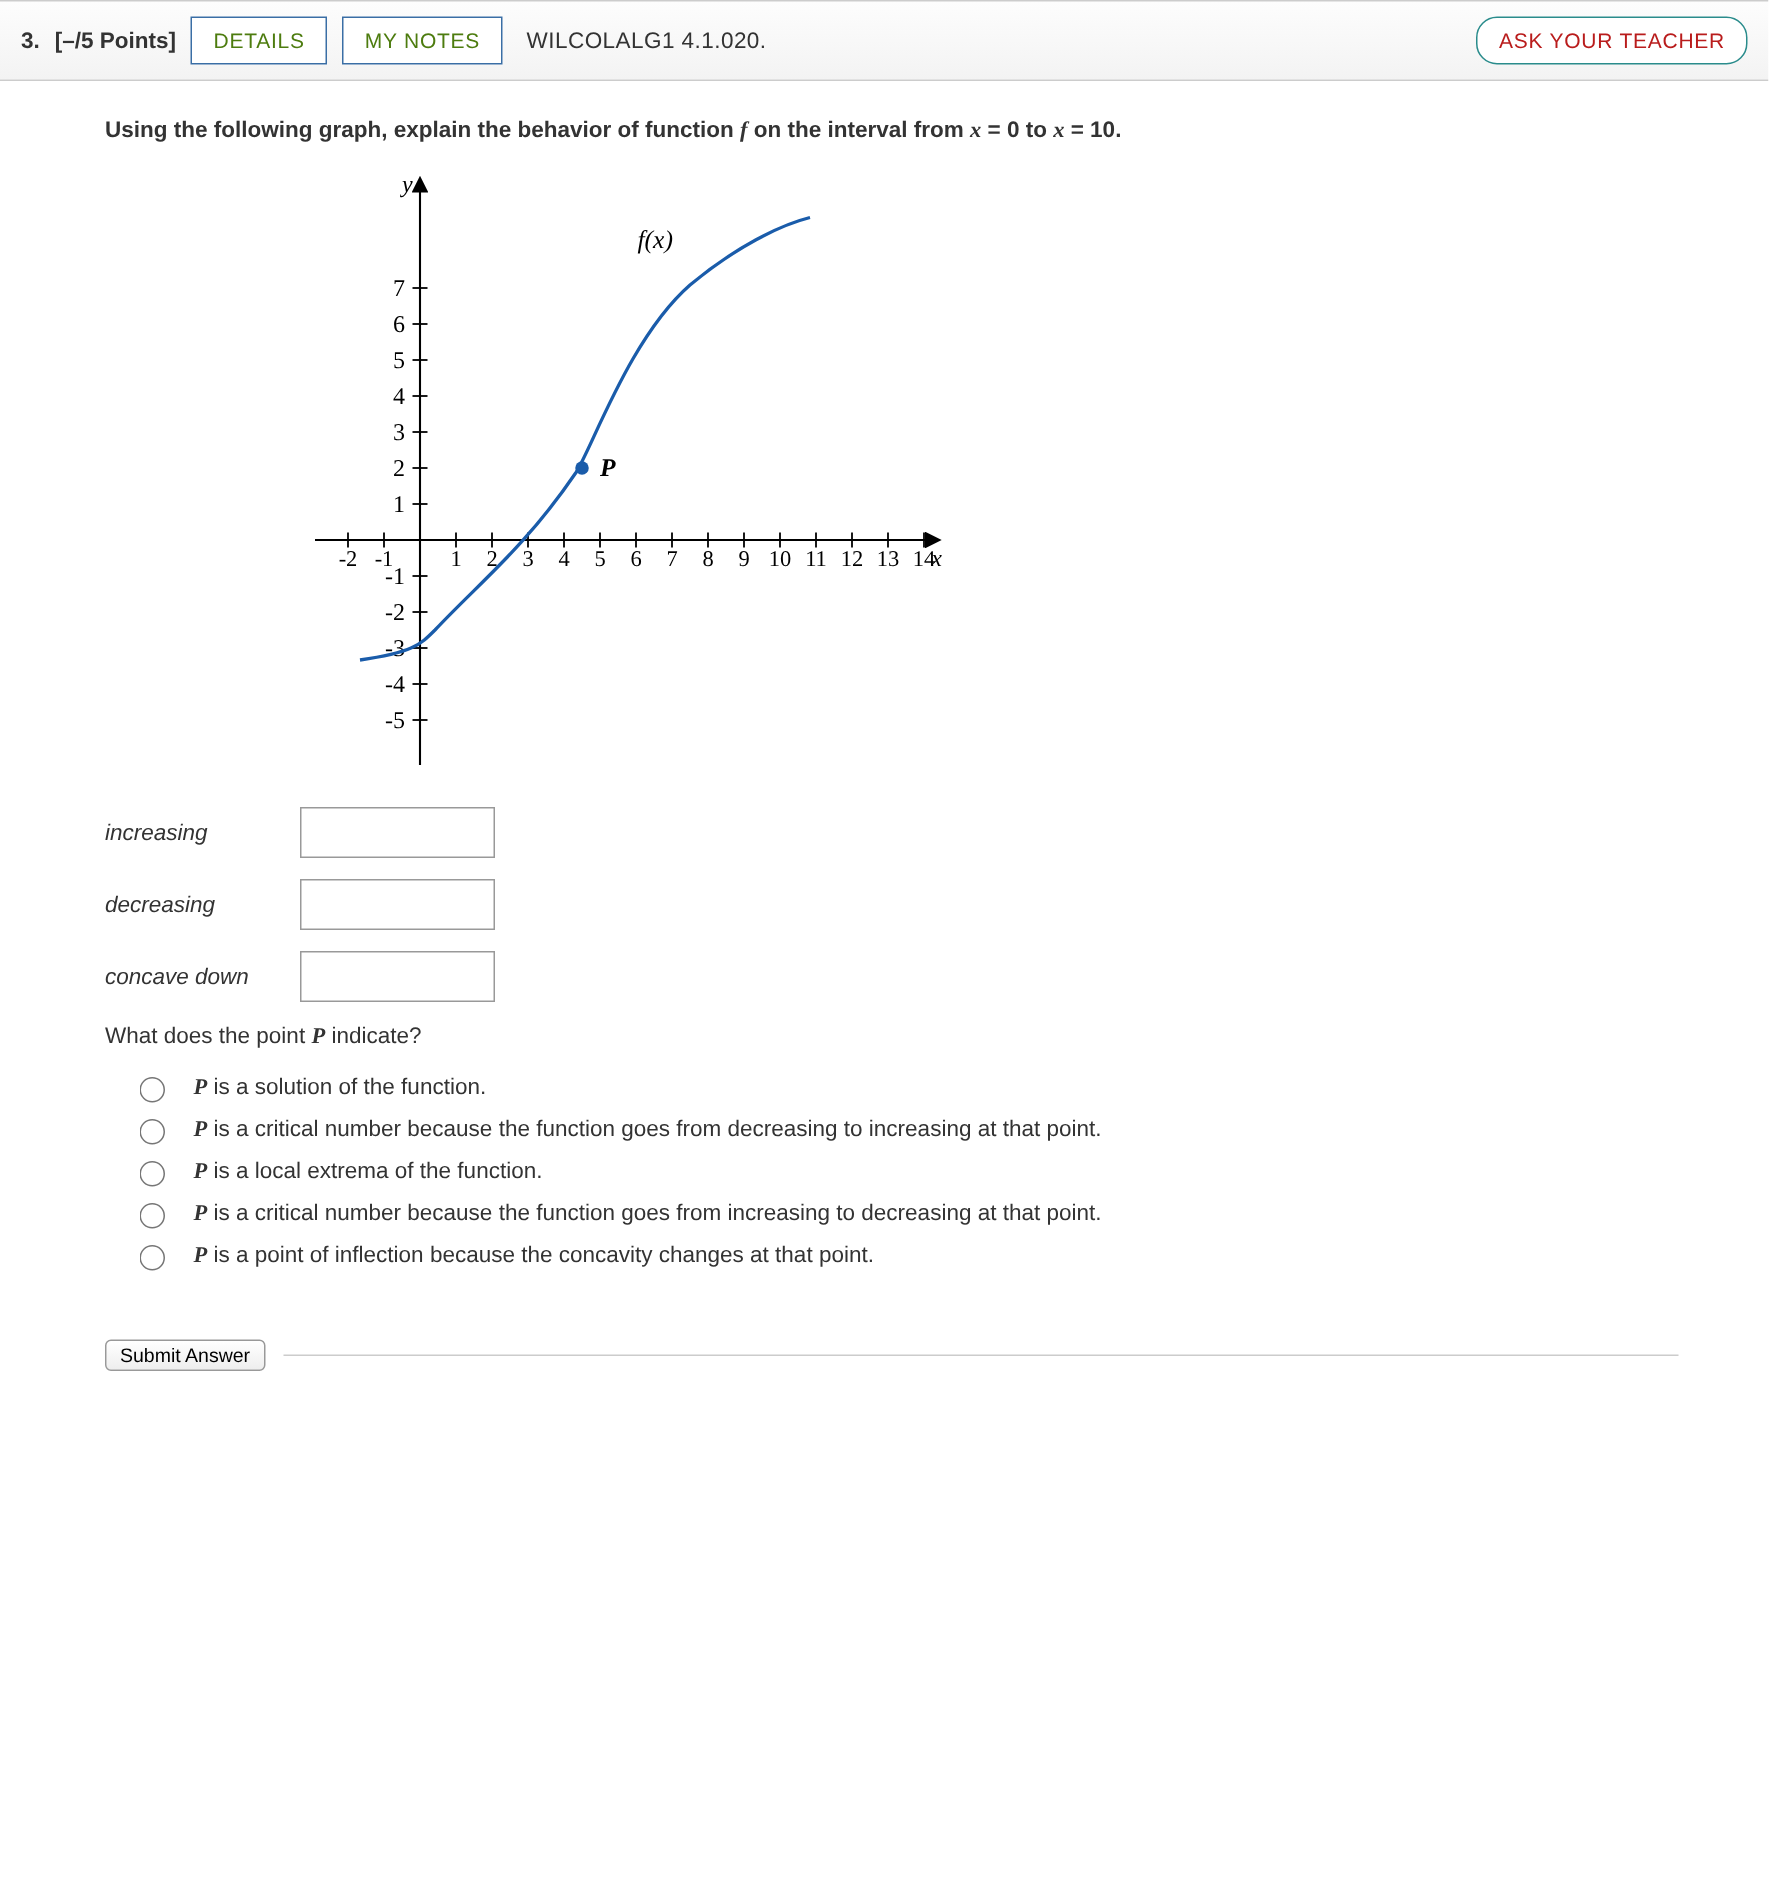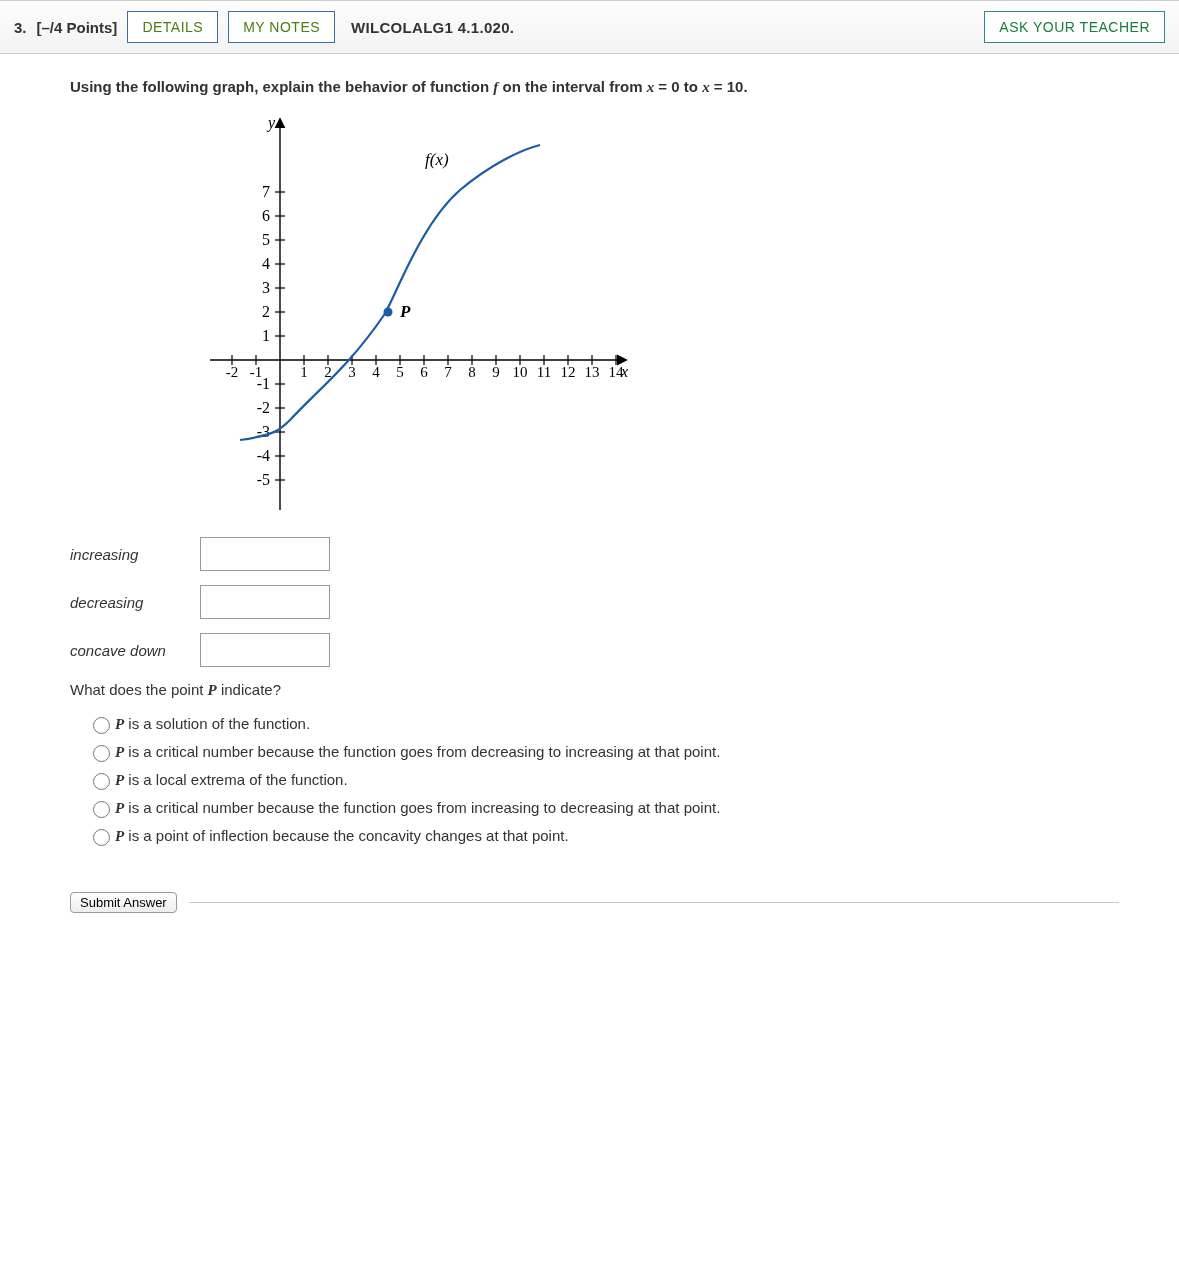--- a/index.html
+++ b/index.html
@@ -22,22 +22,22 @@
   .qnum { font-weight: bold; }
   .btn-outline {
     border: 1px solid #3a6ea5;
     color: #4d7c0f;
     background: #fff;
     padding: 7px 14px;
     font-size: 14px;
     letter-spacing: .5px;
     cursor: pointer;
   }
-  .btn-outline.teal { border-color:#2a8c8c; color:#15803d; }
-  .source-code { font-weight: bold; margin-left: 6px; letter-spacing:.3px;}
+  .btn-outline.teal { border-color:#2a8c8c; color:#b91c1c;border-radius:14px; }
+  .source-code { font-weight: normal; margin-left: 6px; letter-spacing:.3px;}
   .spacer { flex: 1; }
   .content {
     padding: 18px 60px 30px 70px;
   }
   .prompt { margin: 6px 0 14px 0; font-weight: bold; }
   .ital { font-style: italic; font-family: "Times New Roman", serif; }
   .graph-wrap { margin: 6px 0 10px 130px; }
   .answer-row {
     display: flex;
     align-items: center;
@@ -45,21 +45,21 @@
   }
   .answer-row label { width: 130px; font-style: italic; }
   .answer-row input[type=text] {
     width: 130px;
     height: 34px;
     border: 1px solid #999;
     padding: 2px 6px;
     font-size: 14px;
   }
   .radio-list { margin: 6px 0 0 18px; }
-  .radio-item { display:flex; align-items:center; gap:2px; margin: 8px 0; }
+  .radio-item { display:flex; align-items:center; gap:16px; margin: 8px 0; }
   .radio-item input[type=radio]{ width:17px; height:17px; }
   .submit-bar {
     margin-top: 36px;
     padding-top: 10px;
     display:flex; align-items:center;
   }
   .submit-bar .line { flex:1; border-top:1px solid #ccc; margin-left:12px;}
   .submit-btn {
     border:1px solid #999;
     border-radius:4px;
@@ -68,21 +68,21 @@
     background:linear-gradient(#fff,#eee);
     cursor:pointer;
   }
   .bold-it { font-style: italic; font-weight: bold; font-family:"Times New Roman",serif;}
 </style>
 </head>
 <body>
 
 <div class="header-bar">
   <span class="qnum">3.</span>
-  <span style="font-weight:bold">[–/4 Points]</span>
+  <span style="font-weight:bold">[–/5 Points]</span>
   <button class="btn-outline">DETAILS</button>
   <button class="btn-outline">MY NOTES</button>
   <span class="source-code">WILCOLALG1 4.1.020.</span>
   <span class="spacer"></span>
   <button class="btn-outline teal">ASK YOUR TEACHER</button>
 </div>
 
 <div class="content">
 
   <p class="prompt">

